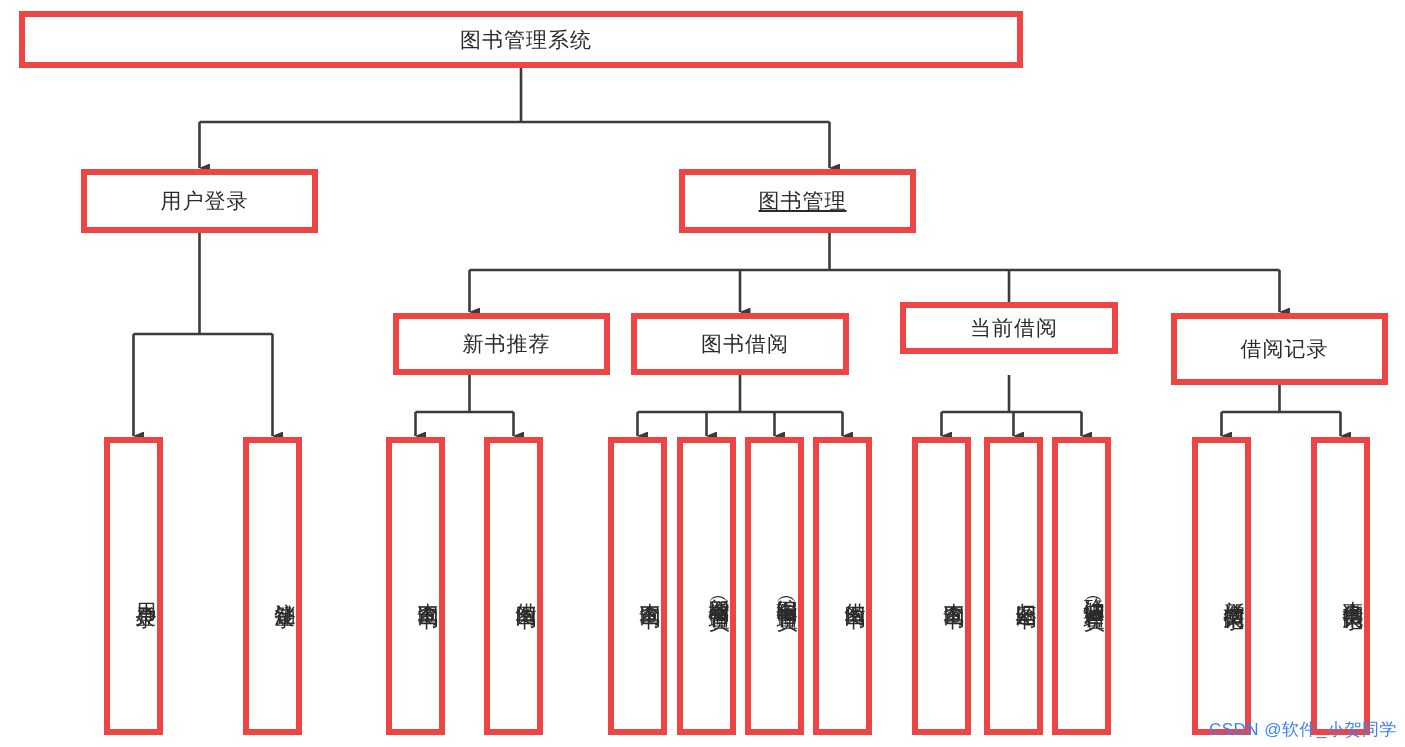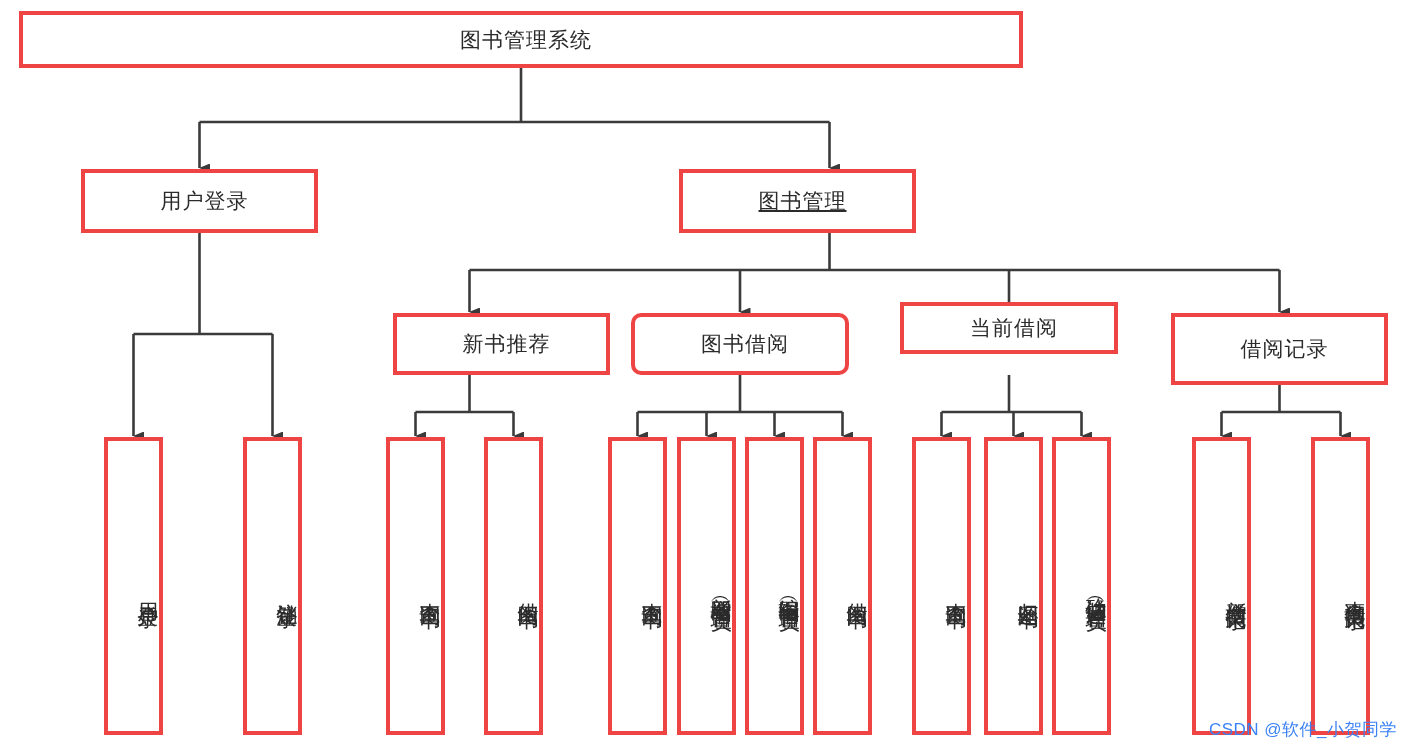--- a/index.html
+++ b/index.html
@@ -24,21 +24,21 @@
     left: 0;
     top: 0;
     width: 1405px;
     height: 747px;
     pointer-events: none;
   }
   .node {
     position: absolute;
     box-sizing: border-box;
     background: #ffffff;
-    border: 4px solid #ef4444;
+    border: 6px solid #ef4444;
     display: flex;
     align-items: center;
     justify-content: center;
     color: #2b2b2b;
     z-index: 2;
     padding-left: 10px;
   }
   .node.horiz {
     font-size: 21px;
     letter-spacing: 1px;
@@ -128,21 +128,21 @@
       </div>
       <div class="node vert" style="left: 104px; top: 437px; width: 59px; height: 298px;">
         <span>用户登录</span>
       </div>
       <div class="node vert" style="left: 243px; top: 437px; width: 59px; height: 298px;">
         <span>注销登录</span>
       </div>
       <div class="node horiz" style="left: 361px; top: 313px; width: 217px; height: 62px; margin-left: 32px;">
         <span>新书推荐</span>
       </div>
-      <div class="node horiz" style="left: 631px; top: 313px; width: 218px; height: 62px; border-radius: 10px;">
+      <div class="node horiz" style="left: 631px; top: 313px; width: 218px; height: 62px;">
         <span>图书借阅</span>
       </div>
       <div class="node horiz" style="left: 900px; top: 302px; width: 218px; height: 52px;">
         <span>当前借阅</span>
       </div>
       <div class="node horiz" style="left: 1171px; top: 313px; width: 217px; height: 72px;">
         <span>借阅记录</span>
       </div>
       <div class="node vert" style="left: 386px; top: 437px; width: 59px; height: 298px;">
         <span>查询图书</span>

